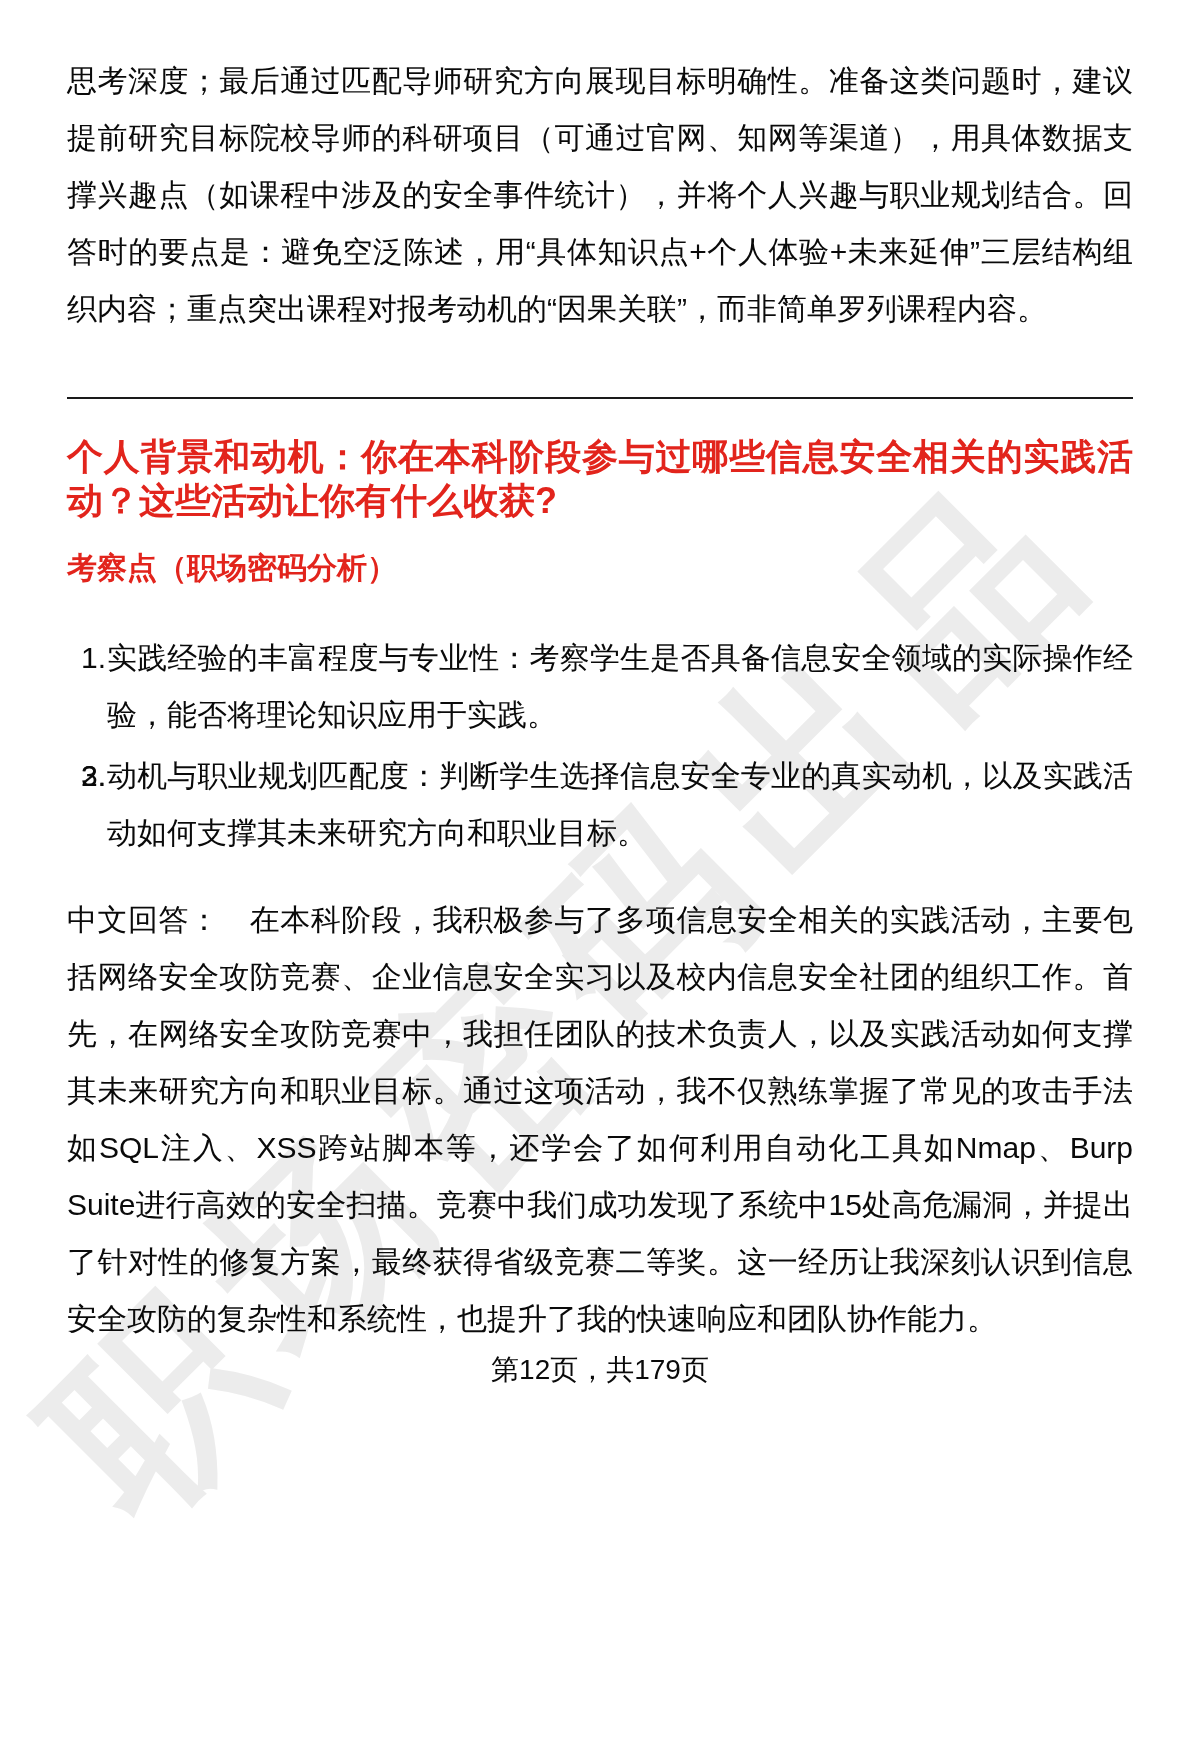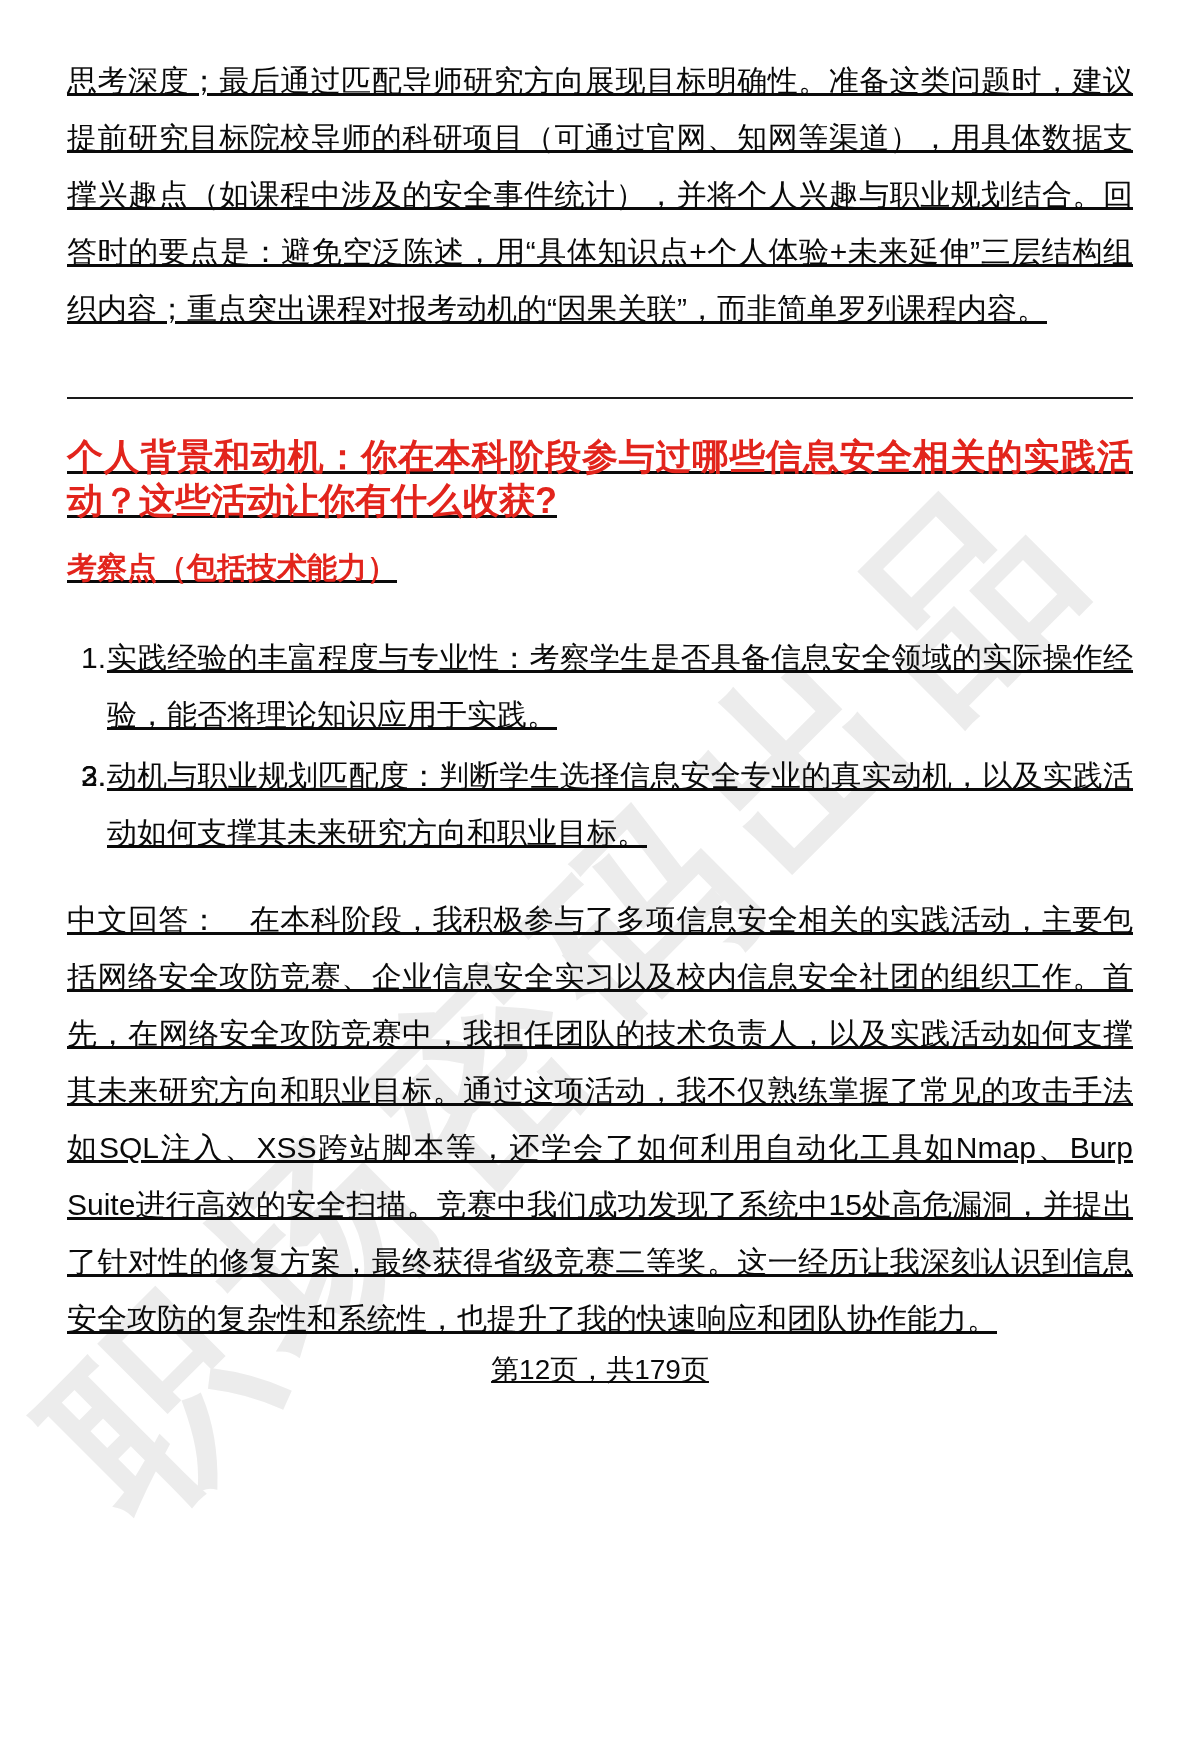--- a/index.html
+++ b/index.html
@@ -31,21 +31,20 @@
     transform-origin: center center;
     z-index: 0;
     user-select: none;
   }
   .content {
     position: absolute;
     inset: 0;
     z-index: 1;
     padding: 52px 67px 0 67px;
     color: #0a0a0a;
-    text-decoration: underline;
   }
   .para {
     font-size: 30px;
     line-height: 57px;
     text-align: justify;
     color: #0a0a0a;
   }
   .divider {
     height: 2px;
     background: #1a1a1a;
@@ -103,21 +102,21 @@
   <div class="watermark">职场密码出品</div>
 
   <div class="content">
 
     <p class="para">思考深度；最后通过匹配导师研究方向展现目标明确性。准备这类问题时，建议提前研究目标院校导师的科研项目（可通过官网、知网等渠道），用具体数据支撑兴趣点（如课程中涉及的安全事件统计），并将个人兴趣与职业规划结合。回答时的要点是：避免空泛陈述，用“具体知识点+个人体验+未来延伸”三层结构组织内容；重点突出课程对报考动机的“因果关联”，而非简单罗列课程内容。</p>
 
     <div class="divider"></div>
 
     <h2 class="question-heading">个人背景和动机：你在本科阶段参与过哪些信息安全相关的实践活动？这些活动让你有什么收获?</h2>
 
-    <h3 class="section-heading">考察点（包括技术能力）</h3>
+    <h3 class="section-heading">考察点（职场密码分析）</h3>
 
     <ol class="points-list">
       <li class="point-item">
         <span class="point-num">1.</span>
         <span>实践经验的丰富程度与专业性：考察学生是否具备信息安全领域的实际操作经验，能否将理论知识应用于实践。</span>
       </li>
       <li class="point-item">
         <span class="point-num">2.</span>
       </li>
       <li class="point-item">

